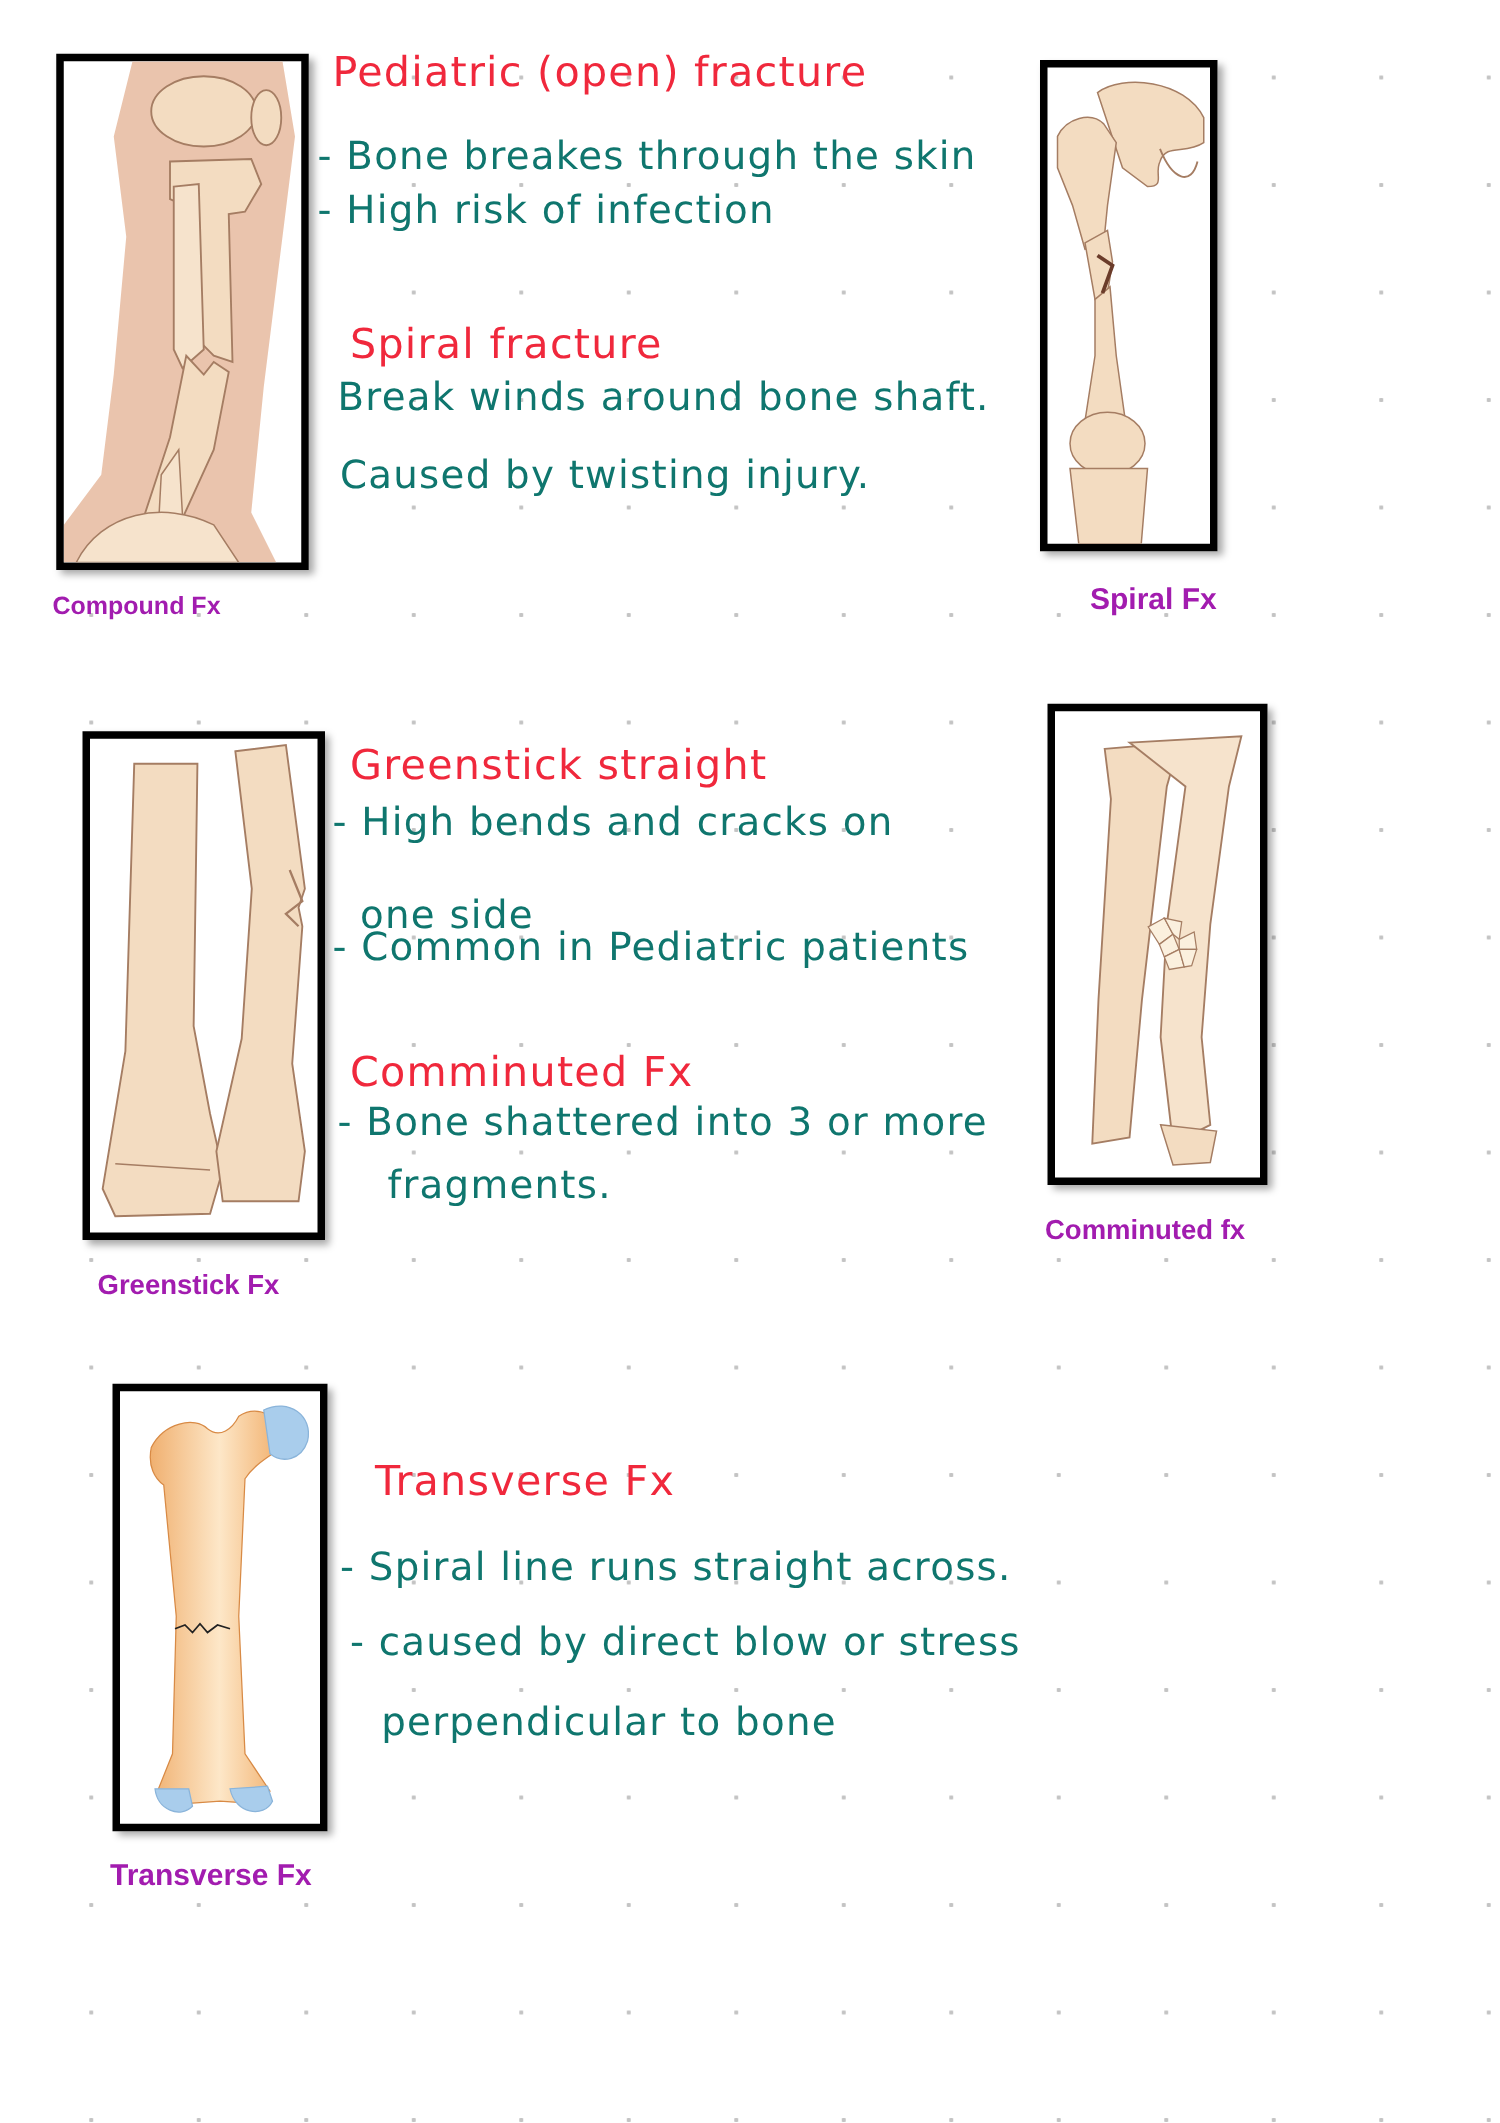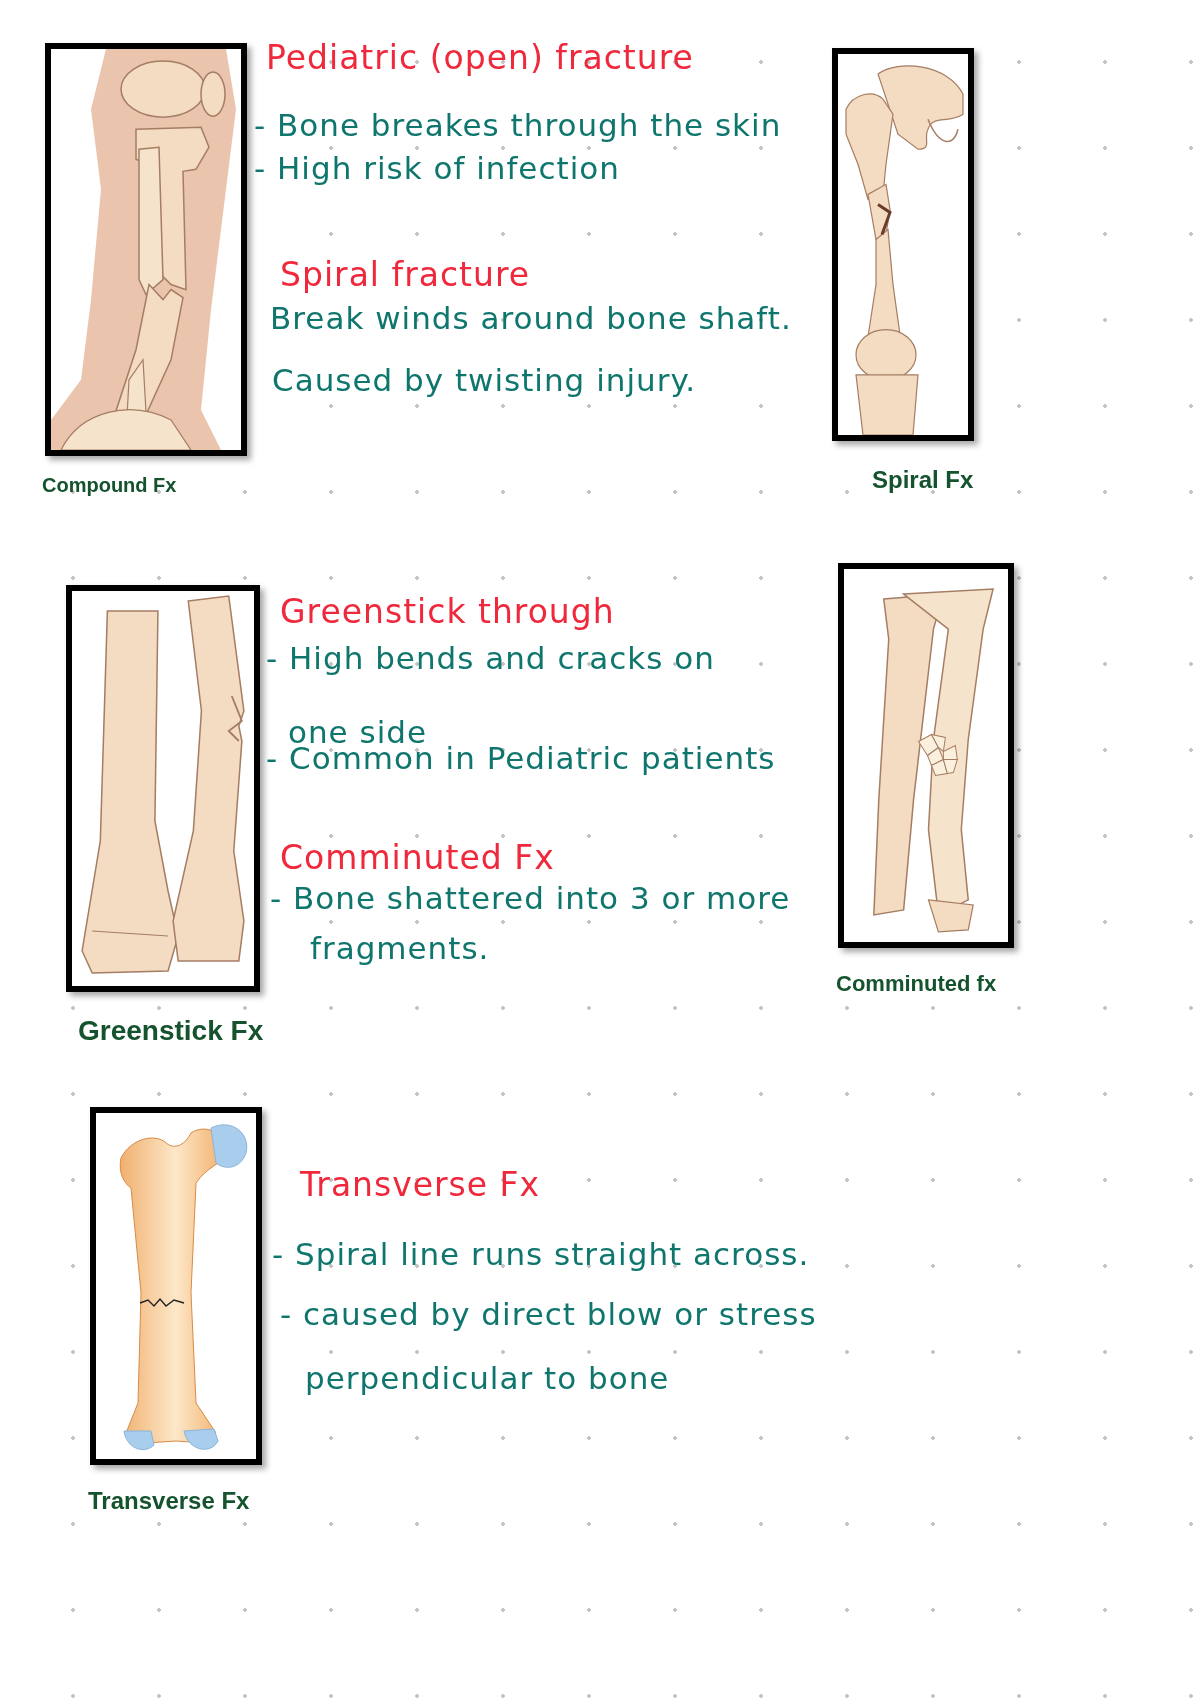--- a/index.html
+++ b/index.html
@@ -11,21 +11,21 @@
     background-position: 30px 19px;
     font-family: "Liberation Sans", sans-serif;
   }
   .frame {
     position:absolute; background:#fff; border:6px solid #000;
     box-shadow: 4px 4px 6px rgba(0,0,0,0.35);
     overflow:hidden; box-sizing:border-box;
   }
   .frame svg { width:100%; height:100%; display:block; }
   .caption {
-    position:absolute; font-weight:bold; color:#14532d;
+    position:absolute; font-weight:bold; color:#a21caf;
     font-family: "Liberation Sans", sans-serif; white-space:nowrap;
   }
   .hw {
     position:absolute; white-space:nowrap;
     font-family: "DejaVu Sans", sans-serif; letter-spacing:1px;
   }
   .red { color:#f0283c; }
   .blue { color:#0f766e; }
   .h { font-size:33px; font-weight:normal; }
   .b { font-size:31px; }
@@ -70,23 +70,23 @@
 <div class="caption" style="left:836px; top:466px; font-size:24px;margin-left:36px;">Spiral Fx</div>
 
 <div class="frame" style="left:66px; top:585px; width:194px; height:407px;">
   <svg viewBox="0 0 180 395" preserveAspectRatio="none">
     <path d="M35 20 L85 20 L82 230 L95 300 L105 345 L95 380 L20 382 L10 360 L28 250 Z" fill="#f3dcc1" stroke="#a57d63" stroke-width="1.5"></path>
     <path d="M115 10 L155 5 L170 120 L165 135 L168 150 L160 260 L170 330 L165 370 L105 370 L100 330 L120 240 L128 120 Z" fill="#f3dcc1" stroke="#a57d63" stroke-width="1.5"></path>
     <path d="M158 105 L168 130 L155 140 L165 150" fill="none" stroke="#a57d63" stroke-width="1.8"></path>
     <path d="M20 340 L95 345" fill="none" stroke="#a57d63" stroke-width="1.2"></path>
   </svg>
 </div>
-<div class="caption" style="left:78px; top:1015px; font-size:28px;">Greenstick Fx</div>
+<div class="caption" style="left:78px; top:1015px; font-size:22px;">Greenstick Fx</div>
 
-<div class="hw red h" style="left:280px; top:592px;">Greenstick through</div>
+<div class="hw red h" style="left:280px; top:592px;">Greenstick straight</div>
 <div class="hw blue b" style="left:266px; top:640px;">- High bends and cracks on</div>
 <div class="hw blue b" style="left:288px; top:690px;margin-top:24px;">one side</div>
 <div class="hw blue b" style="left:266px; top:740px;">- Common in Pediatric patients</div>
 
 <div class="hw red h" style="left:280px; top:838px;">Comminuted Fx</div>
 <div class="hw blue b" style="left:270px; top:880px;">- Bone shattered into 3 or more</div>
 <div class="hw blue b" style="left:310px; top:930px;">fragments.</div>
 
 <div class="frame" style="left:838px; top:563px; width:176px; height:385px;">
   <svg viewBox="0 0 165 372" preserveAspectRatio="none">

